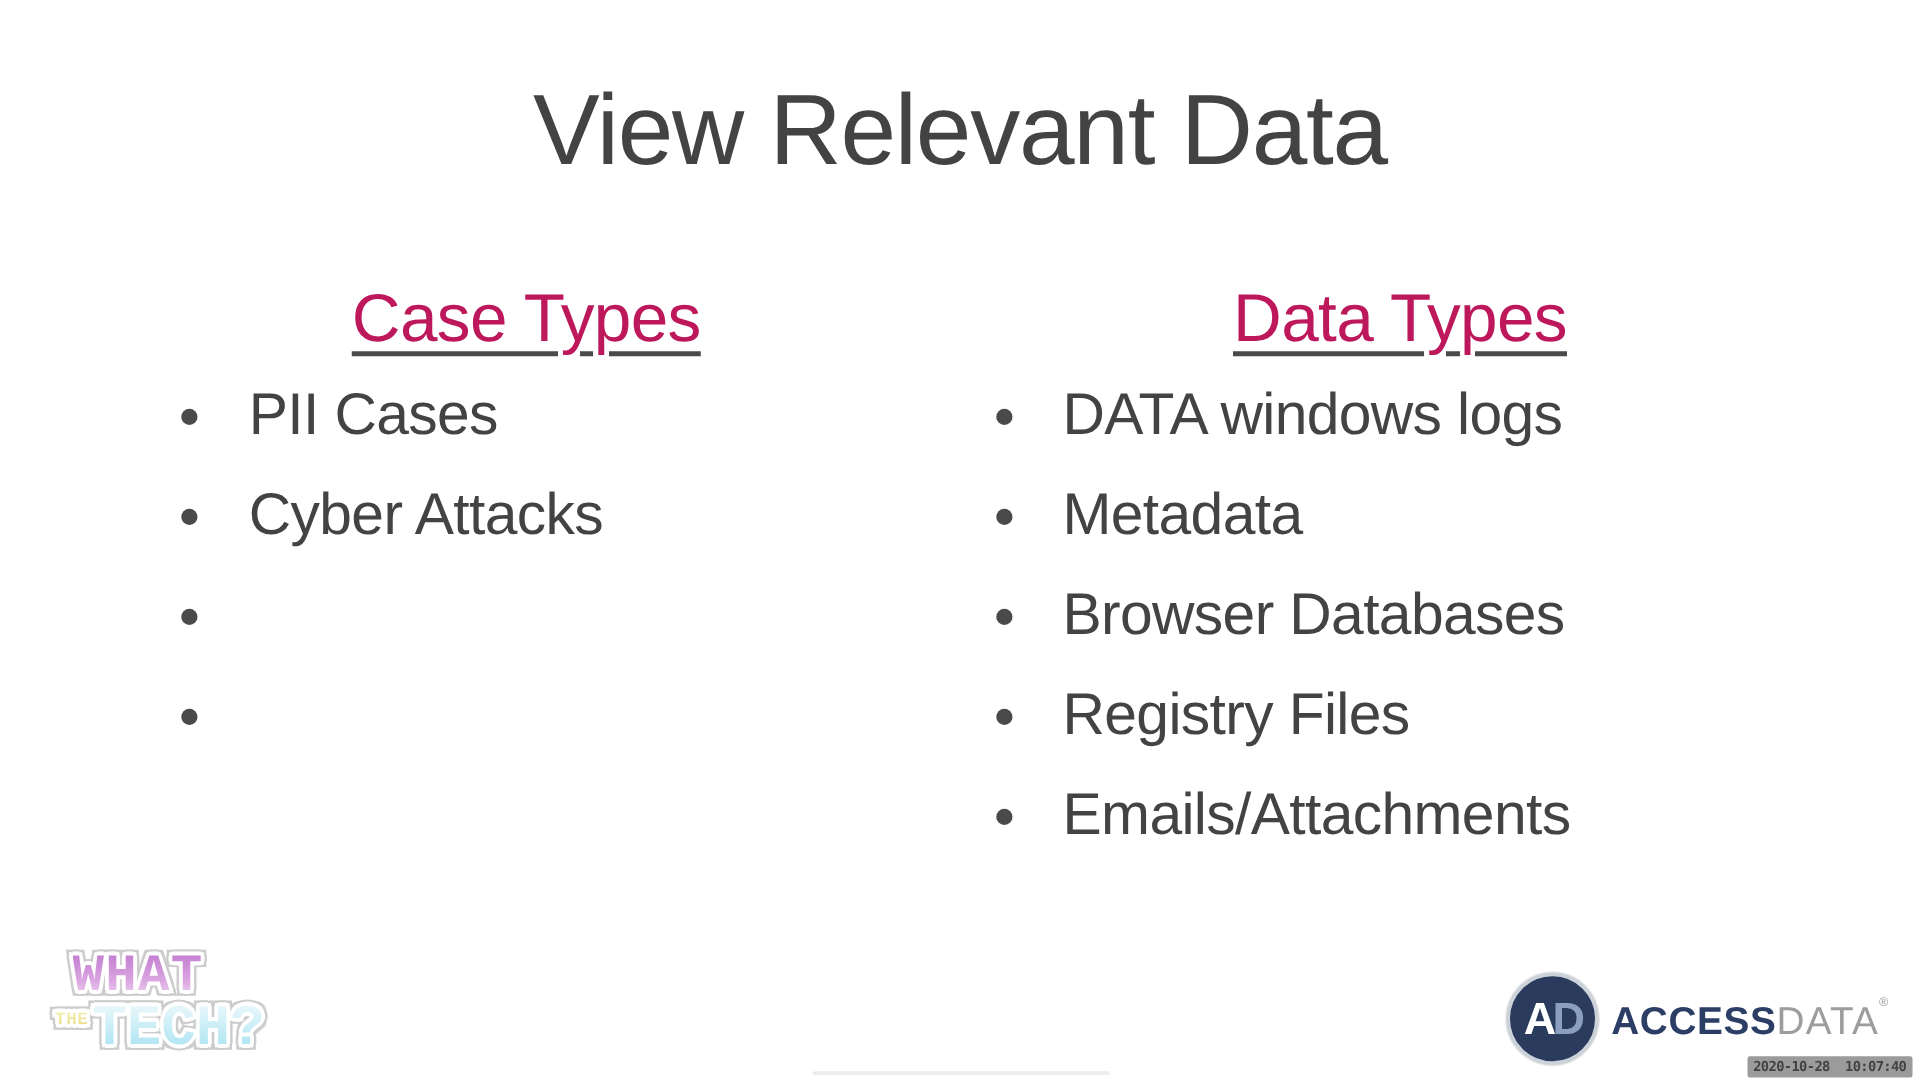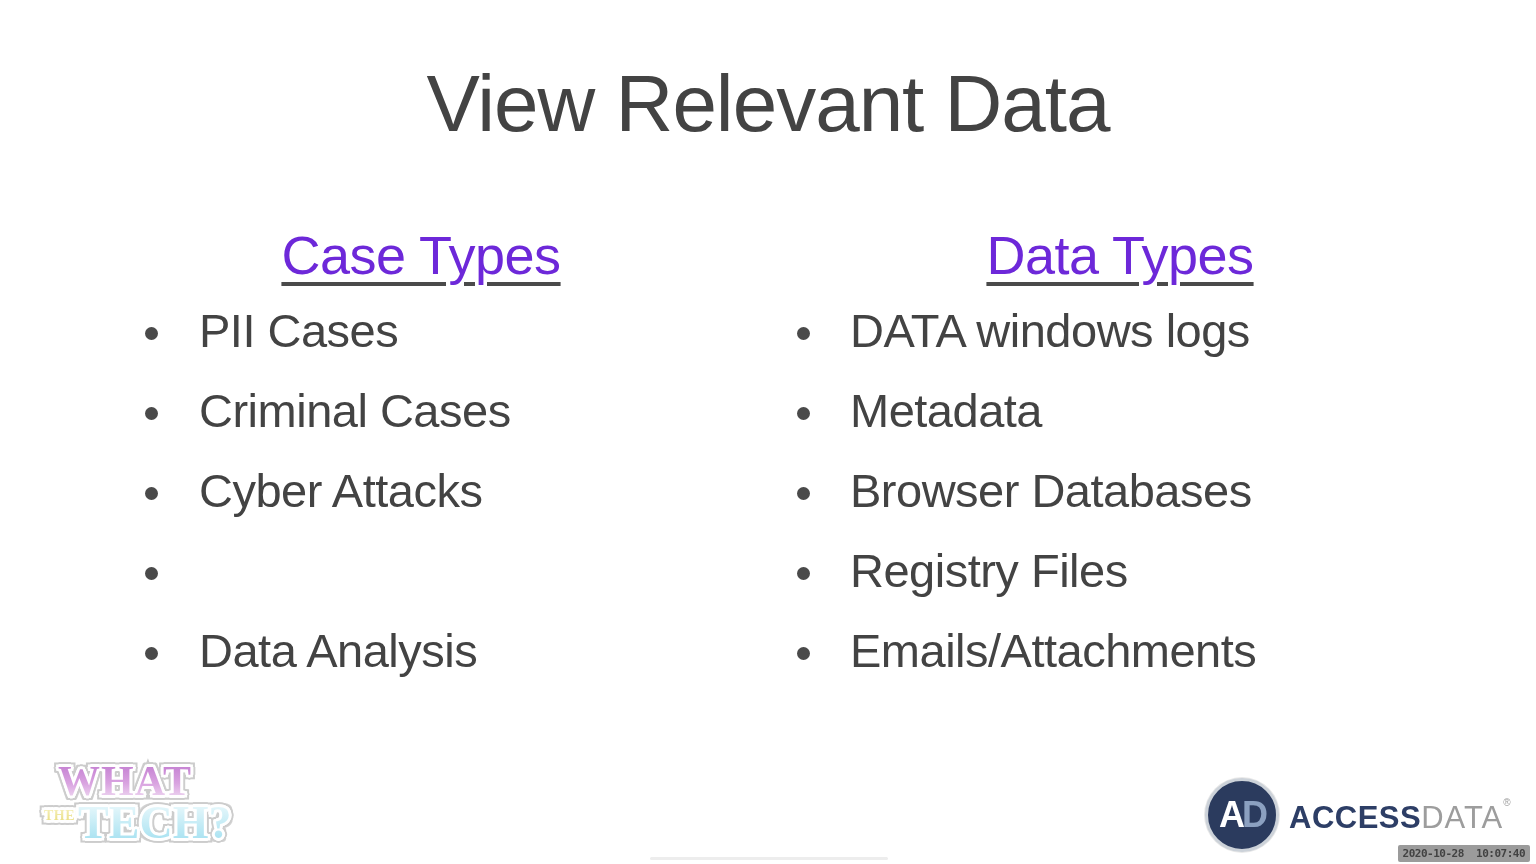--- a/index.html
+++ b/index.html
@@ -33,21 +33,21 @@
     line-height: 104px;
   }
 
   
   .col-heading {
     position: absolute;
     top: 224px;
     transform: translateX(-50%);
     font-size: 54px;
     font-weight: 400;
-    color: #6d28d9;
+    color: #be185d;
     line-height: 62px;
     letter-spacing: -0.5px;
     text-decoration: underline;
     text-decoration-thickness: 4px;
     text-underline-offset: 8px;
     text-decoration-color: #4a4a4a;
     white-space: nowrap;
   }
   .col-heading.left  { left: 421px; }
   .col-heading.right { left: 1120px; }
@@ -95,21 +95,21 @@
     height: 3px;
     border-radius: 2px;
     background: #ededed;
   }
 
   
   .wtt {
     position: absolute;
     left: 44px;
     top: 760px;
-    font-family: Liberation Serif, serif;
+    font-family: Liberation Mono, monospace;
     font-weight: 800;
     line-height: 1;
   }
   .wtt-word {
     position: relative;
     display: inline-block;
     line-height: 1;
   }
   .wtt-word::before,
   .wtt-word::after {
@@ -241,32 +241,27 @@
   <div class="col-heading left">Case Types</div>
   <div class="col-heading right">Data Types</div>
 
   <ul class="bullet-list left-list">
     <li>
       <span class="dot"></span>
       <span class="li-text">PII Cases</span>
     </li>
     <li>
       <span class="dot"></span>
-      <span class="li-text">Criminal Cases</span>
-    </li>
-    <li>
-      <span class="dot"></span>
       <span class="li-text">Cyber Attacks</span>
     </li>
     <li>
       <span class="dot"></span>
     </li>
     <li>
       <span class="dot"></span>
-      <span class="li-text">Data Analysis</span>
     </li>
   </ul>
 
   <ul class="bullet-list right-list">
     <li>
       <span class="dot"></span>
       <span class="li-text">DATA windows logs</span>
     </li>
     <li>
       <span class="dot"></span>

